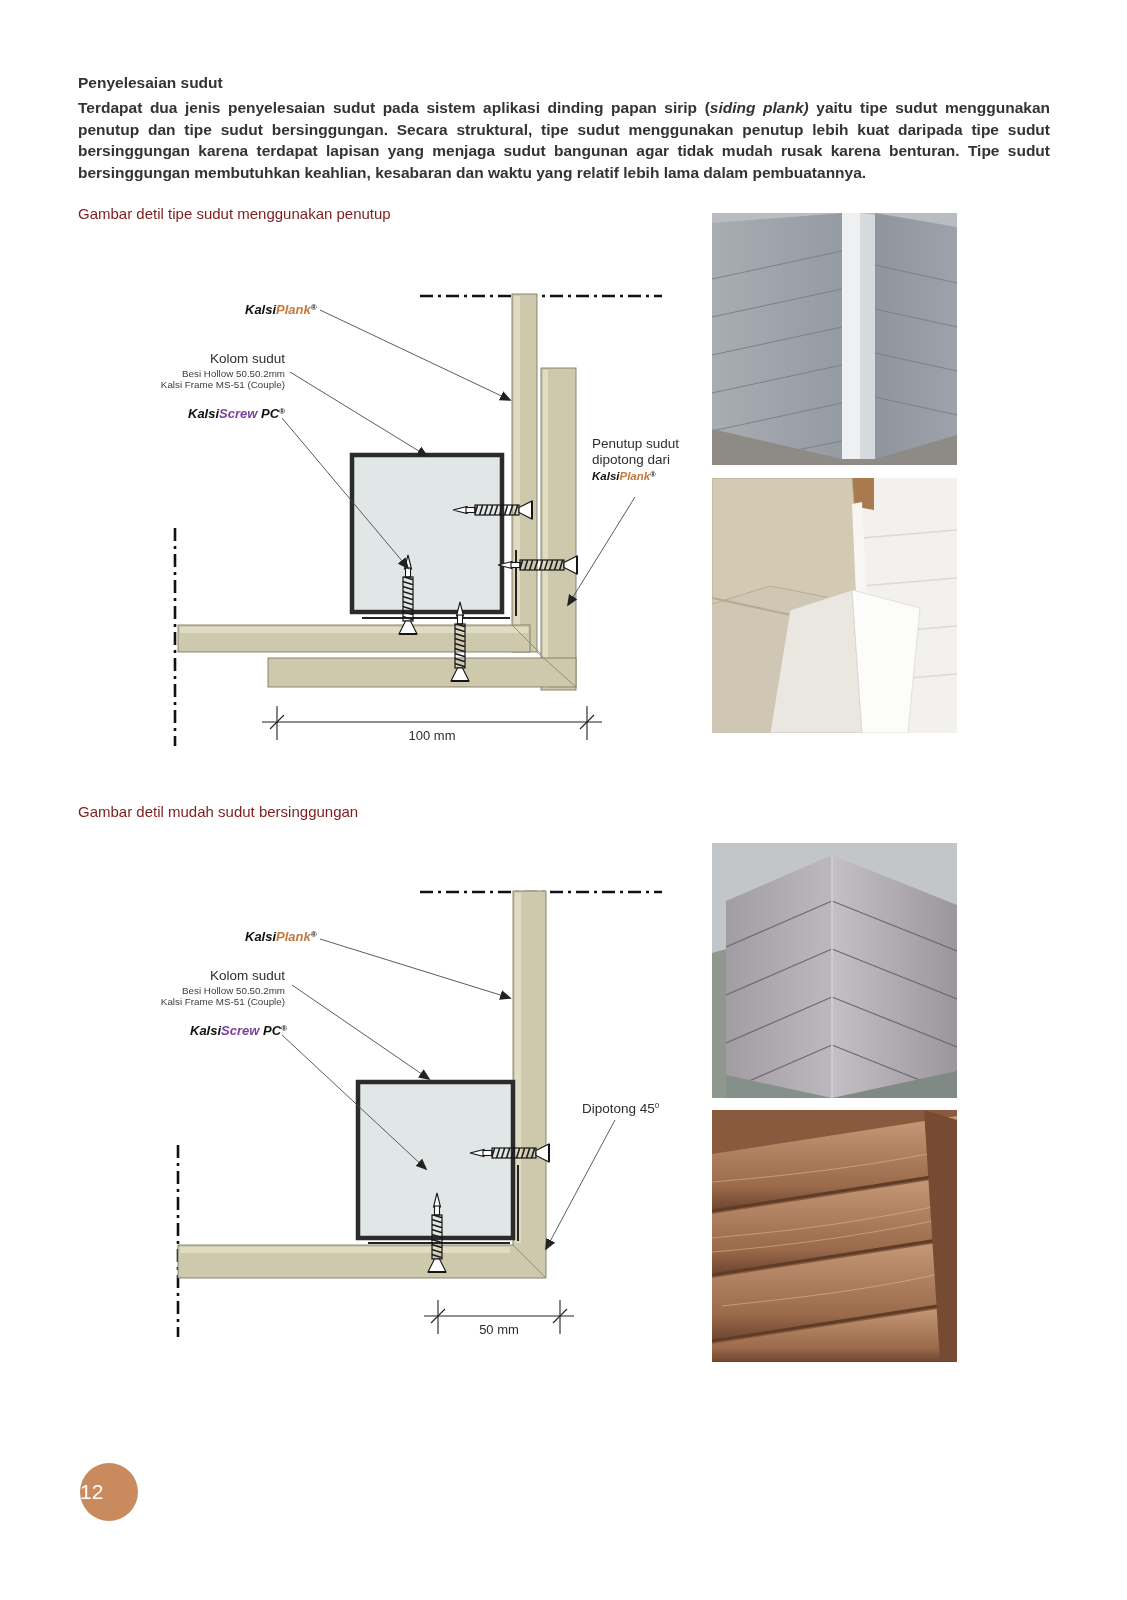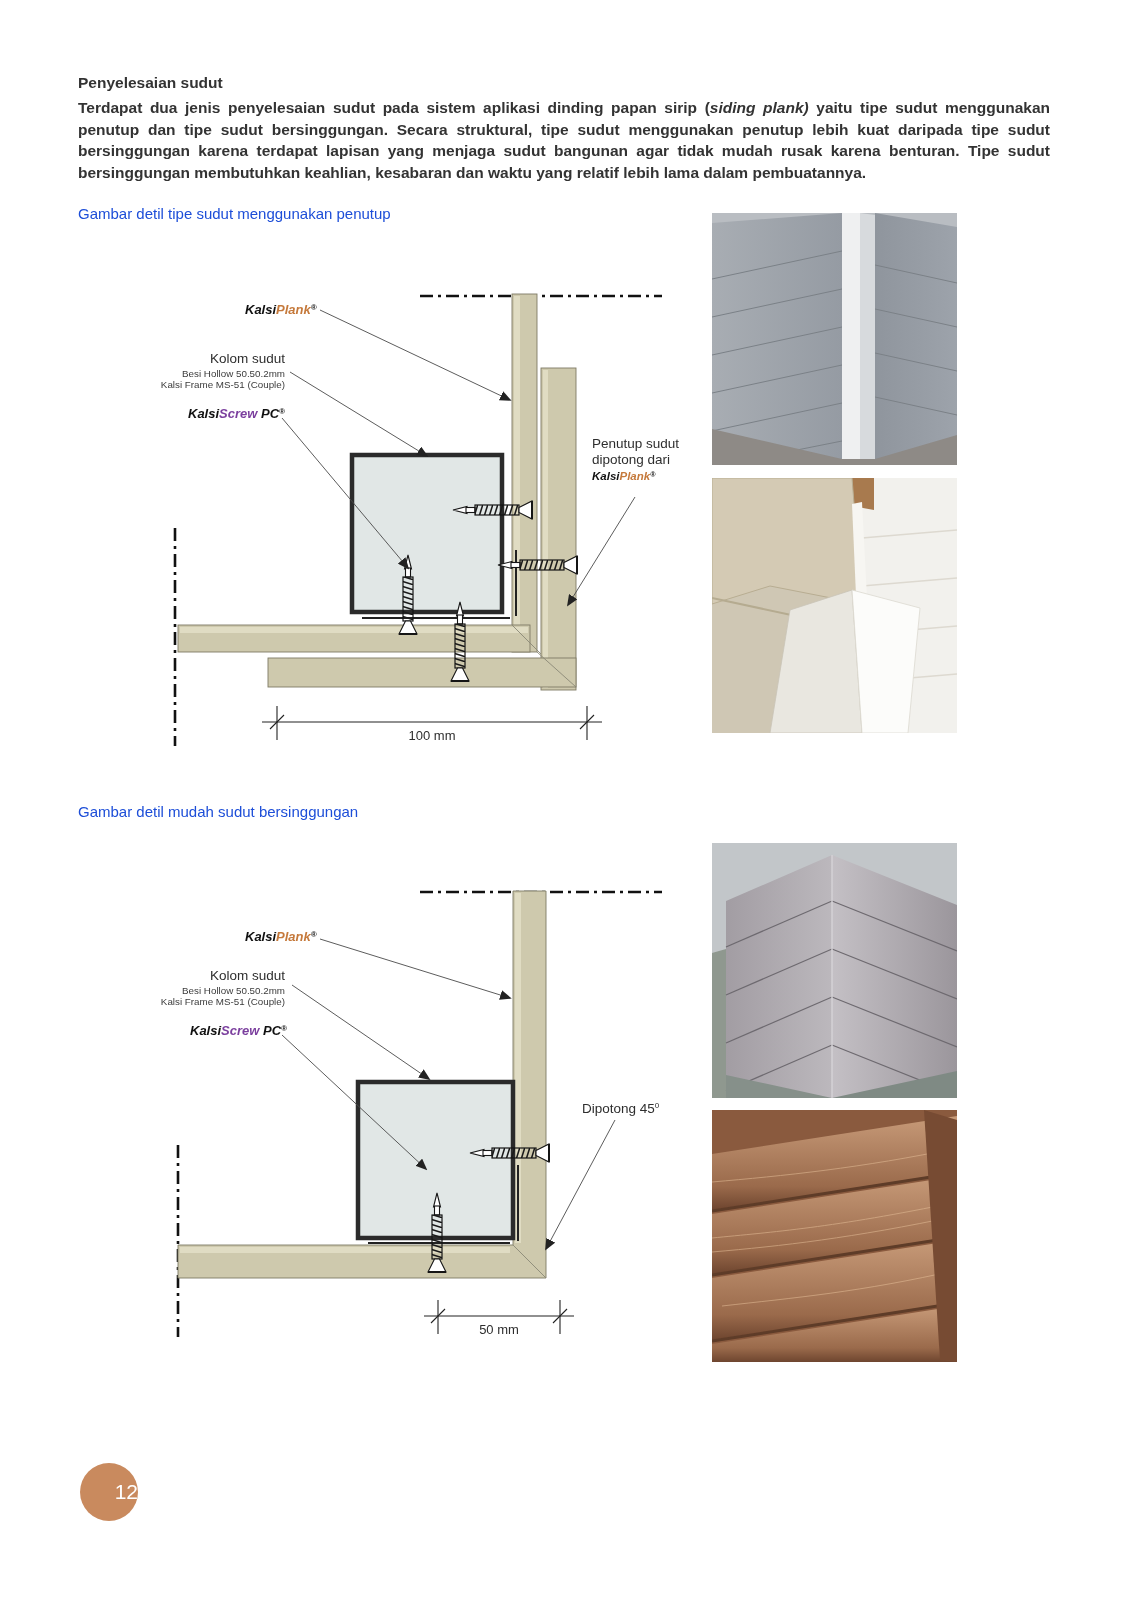--- a/index.html
+++ b/index.html
@@ -3,35 +3,35 @@
 <meta charset="utf-8">
 <style>
   html,body { margin:0; padding:0; background:#ffffff; }
   .page {
     position:relative; width:1127px; height:1600px; background:#ffffff;
     font-family:"Liberation Sans", sans-serif; color:#2e2e2e; overflow:hidden;
   }
   .intro { position:absolute; left:78px; top:74px; width:972px; }
   .intro-title { font-size:15.5px; font-weight:bold; color:#333; margin:0 0 5px 0; }
   .intro-body { font-size:15.5px; line-height:21.5px; text-align:justify; margin:0; color:#333;font-weight:bold; }
-  .caption { position:absolute; left:78px; font-size:15px; color:#1d4ed8; }
+  .caption { position:absolute; left:78px; font-size:15px; color:#7f1d1d; }
   #caption1 { top:205px; }
   #caption2 { top:803px; }
   .diagram { position:absolute; }
   #diagram1 { left:130px; top:250px; width:560px; height:510px; }
   #diagram2 { left:130px; top:845px; width:560px; height:500px; }
   .photo { position:absolute; left:712px; width:245px; }
   #photo1 { top:213px; height:252px; }
   #photo2 { top:478px; height:255px; }
   #photo3 { top:843px; height:255px; }
   #photo4 { top:1110px; height:252px; }
   .pagenum {
     position:absolute; left:80px; top:1463px; width:58px; height:58px;
     border-radius:50%; background:#c98a5e; color:#ffffff;
-    display:flex; align-items:center; justify-content:flex-end; font-size:21px;
+    display:flex; align-items:center; justify-content:flex-start; font-size:21px;
   }
   svg text { font-family:"Liberation Sans", sans-serif; fill:#2e2e2e; }
   .lbl { font-size:13.5px; }
   .sub { font-size:9.8px; fill:#3c3c3c; }
   .dim { font-size:13px; }
   .logo { font-weight:bold; font-style:italic; fill:#111; font-size:13px; }
   .logo-sm { font-weight:bold; font-style:italic; fill:#111; font-size:11.5px; }
   .leader { stroke:#4a4a4a; stroke-width:0.9; fill:none; }
   .cl { stroke:#111; stroke-width:2.6; stroke-dasharray:13 5 3 5; fill:none; }
   .plank { fill:#cec9ad; stroke:#7e7a65; stroke-width:0.9; }

